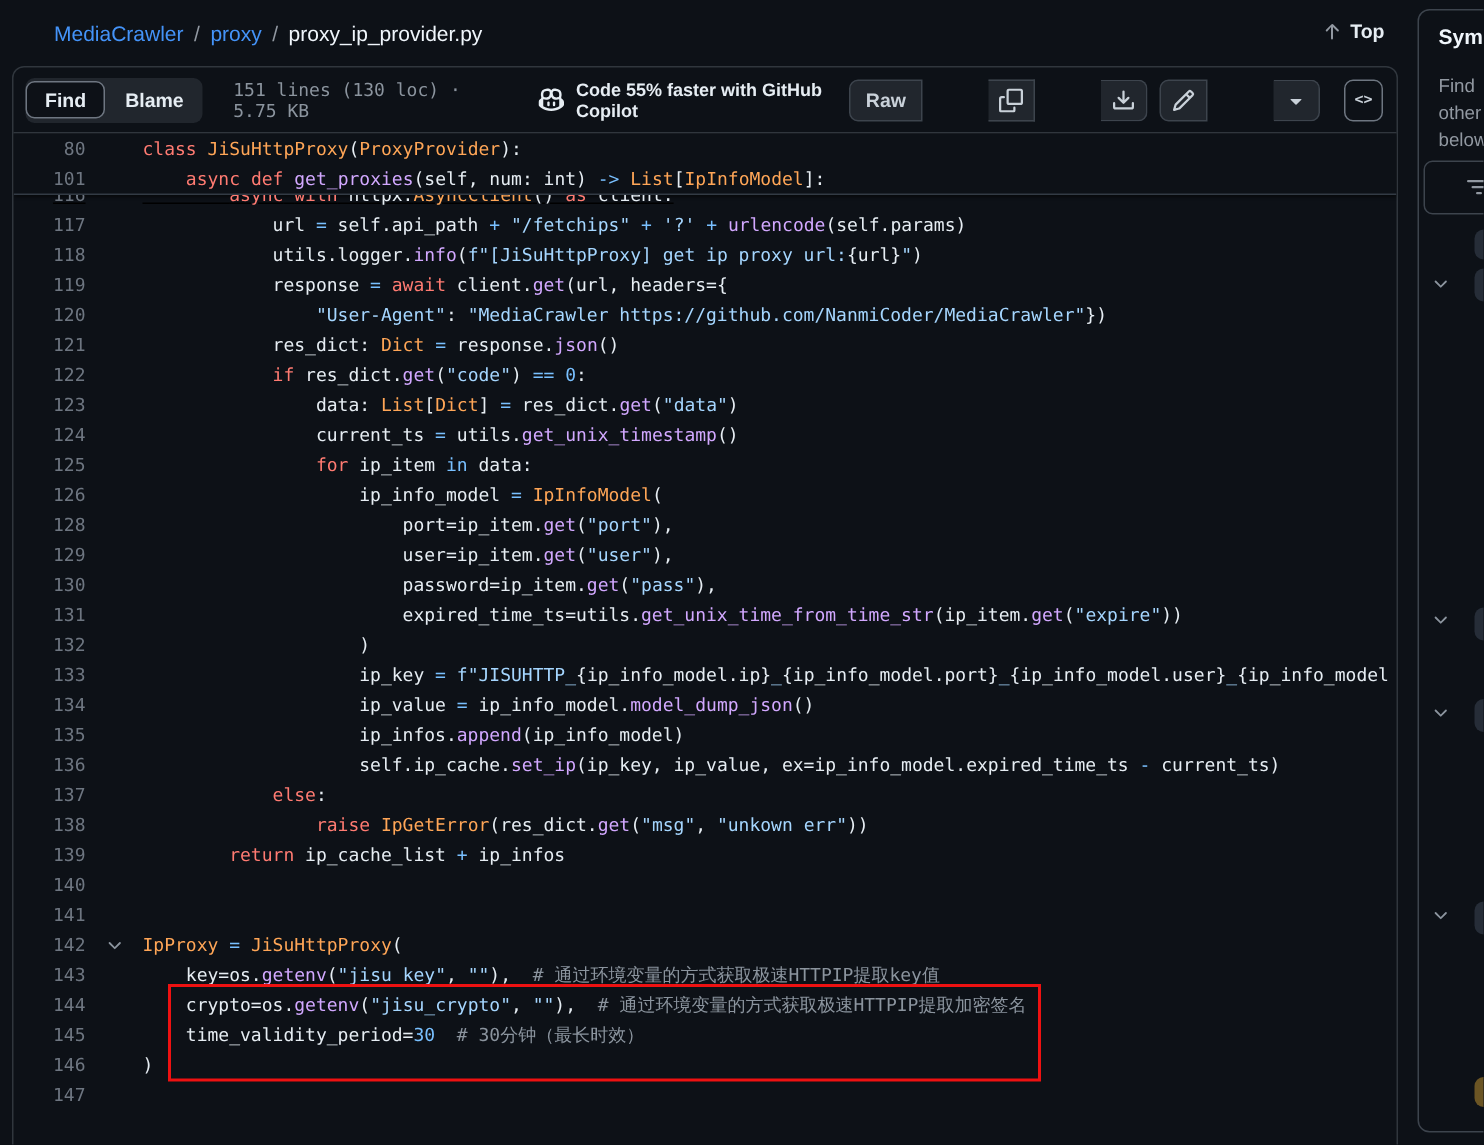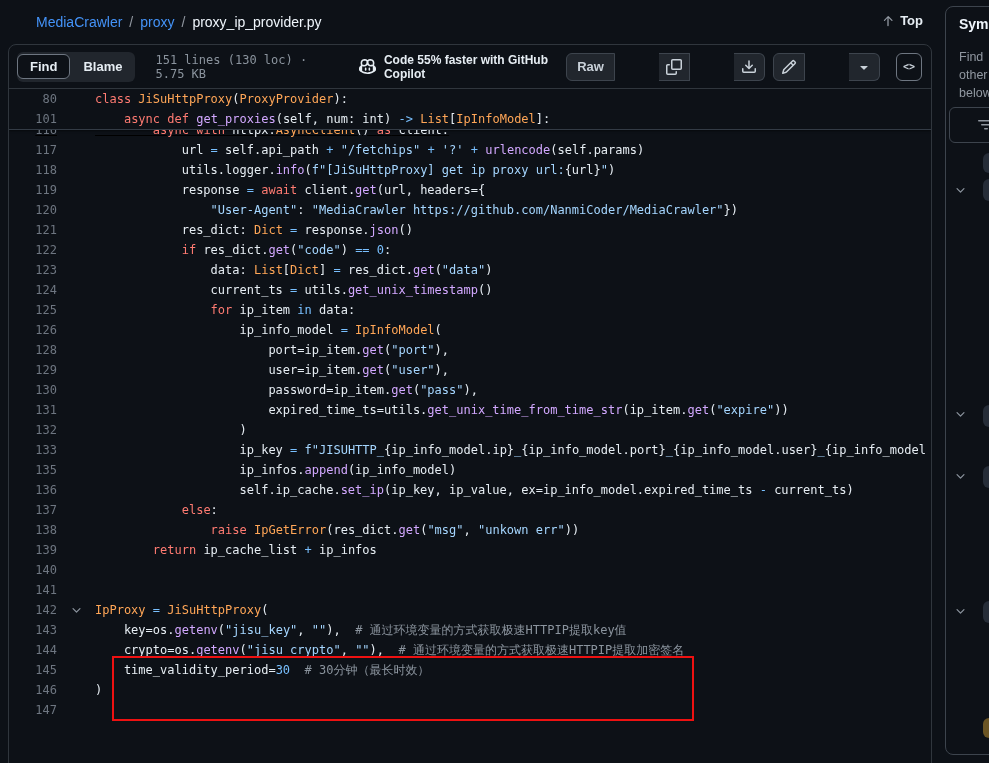--- a/index.html
+++ b/index.html
@@ -207,20 +207,21 @@
         <div class="code-row"><span class="ln">123</span><span class="gut"></span><span class="codeline"><span class="tk-d">                data: </span><span class="tk-t">List</span><span class="tk-d">[</span><span class="tk-t">Dict</span><span class="tk-d">] </span><span class="tk-o">=</span><span class="tk-d"> res_dict.</span><span class="tk-f">get</span><span class="tk-d">(</span><span class="tk-s">"data"</span><span class="tk-d">)</span></span></div>
         <div class="code-row"><span class="ln">124</span><span class="gut"></span><span class="codeline"><span class="tk-d">                current_ts </span><span class="tk-o">=</span><span class="tk-d"> utils.</span><span class="tk-f">get_unix_timestamp</span><span class="tk-d">()</span></span></div>
         <div class="code-row"><span class="ln">125</span><span class="gut"></span><span class="codeline"><span class="tk-d">                </span><span class="tk-k">for</span><span class="tk-d"> ip_item </span><span class="tk-o">in</span><span class="tk-d"> data:</span></span></div>
         <div class="code-row"><span class="ln">126</span><span class="gut"></span><span class="codeline"><span class="tk-d">                    ip_info_model </span><span class="tk-o">=</span><span class="tk-d"> </span><span class="tk-t">IpInfoModel</span><span class="tk-d">(</span></span></div>
         <div class="code-row"><span class="ln">128</span><span class="gut"></span><span class="codeline"><span class="tk-d">                        port=ip_item.</span><span class="tk-f">get</span><span class="tk-d">(</span><span class="tk-s">"port"</span><span class="tk-d">),</span></span></div>
         <div class="code-row"><span class="ln">129</span><span class="gut"></span><span class="codeline"><span class="tk-d">                        user=ip_item.</span><span class="tk-f">get</span><span class="tk-d">(</span><span class="tk-s">"user"</span><span class="tk-d">),</span></span></div>
         <div class="code-row"><span class="ln">130</span><span class="gut"></span><span class="codeline"><span class="tk-d">                        password=ip_item.</span><span class="tk-f">get</span><span class="tk-d">(</span><span class="tk-s">"pass"</span><span class="tk-d">),</span></span></div>
         <div class="code-row"><span class="ln">131</span><span class="gut"></span><span class="codeline"><span class="tk-d">                        expired_time_ts=utils.</span><span class="tk-f">get_unix_time_from_time_str</span><span class="tk-d">(ip_item.</span><span class="tk-f">get</span><span class="tk-d">(</span><span class="tk-s">"expire"</span><span class="tk-d">))</span></span></div>
         <div class="code-row"><span class="ln">132</span><span class="gut"></span><span class="codeline"><span class="tk-d">                    )</span></span></div>
         <div class="code-row"><span class="ln">133</span><span class="gut"></span><span class="codeline"><span class="tk-d">                    ip_key </span><span class="tk-o">=</span><span class="tk-d"> </span><span class="tk-s">f"JISUHTTP_</span><span class="tk-d">{ip_info_model.ip}</span><span class="tk-s">_</span><span class="tk-d">{ip_info_model.port}</span><span class="tk-s">_</span><span class="tk-d">{ip_info_model.user}</span><span class="tk-s">_</span><span class="tk-d">{ip_info_model</span></span></div>
+        <div class="code-row"><span class="ln">134</span><span class="gut"></span><span class="codeline"><span class="tk-d">                    ip_value </span><span class="tk-o">=</span><span class="tk-d"> ip_info_model.</span><span class="tk-f">model_dump_json</span><span class="tk-d">()</span></span></div>
         <div class="code-row"><span class="ln">135</span><span class="gut"></span><span class="codeline"><span class="tk-d">                    ip_infos.</span><span class="tk-f">append</span><span class="tk-d">(ip_info_model)</span></span></div>
         <div class="code-row"><span class="ln">136</span><span class="gut"></span><span class="codeline"><span class="tk-d">                    self.ip_cache.</span><span class="tk-f">set_ip</span><span class="tk-d">(ip_key, ip_value, ex=ip_info_model.expired_time_ts </span><span class="tk-o">-</span><span class="tk-d"> current_ts)</span></span></div>
         <div class="code-row"><span class="ln">137</span><span class="gut"></span><span class="codeline"><span class="tk-d">            </span><span class="tk-k">else</span><span class="tk-d">:</span></span></div>
         <div class="code-row"><span class="ln">138</span><span class="gut"></span><span class="codeline"><span class="tk-d">                </span><span class="tk-k">raise</span><span class="tk-d"> </span><span class="tk-t">IpGetError</span><span class="tk-d">(res_dict.</span><span class="tk-f">get</span><span class="tk-d">(</span><span class="tk-s">"msg"</span><span class="tk-d">, </span><span class="tk-s">"unkown err"</span><span class="tk-d">))</span></span></div>
         <div class="code-row"><span class="ln">139</span><span class="gut"></span><span class="codeline"><span class="tk-d">        </span><span class="tk-k">return</span><span class="tk-d"> ip_cache_list </span><span class="tk-o">+</span><span class="tk-d"> ip_infos</span></span></div>
         <div class="code-row"><span class="ln">140</span><span class="gut"></span><span class="codeline"></span></div>
         <div class="code-row"><span class="ln">141</span><span class="gut"></span><span class="codeline"></span></div>
         <div class="code-row"><span class="ln">142</span><span class="gut"><svg width="13" height="13" viewBox="0 0 16 16">
               <path d="M12.78 5.22a.749.749 0 0 1 0 1.06l-4.25 4.25a.749.749 0 0 1-1.06 0L3.22 6.28a.749.749 0 1 1 1.06-1.06L8 8.939l3.72-3.719a.749.749 0 0 1 1.06 0Z"></path>
             </svg></span><span class="codeline"><span class="tk-t">IpProxy</span><span class="tk-d"> </span><span class="tk-o">=</span><span class="tk-d"> </span><span class="tk-t">JiSuHttpProxy</span><span class="tk-d">(</span></span></div>

